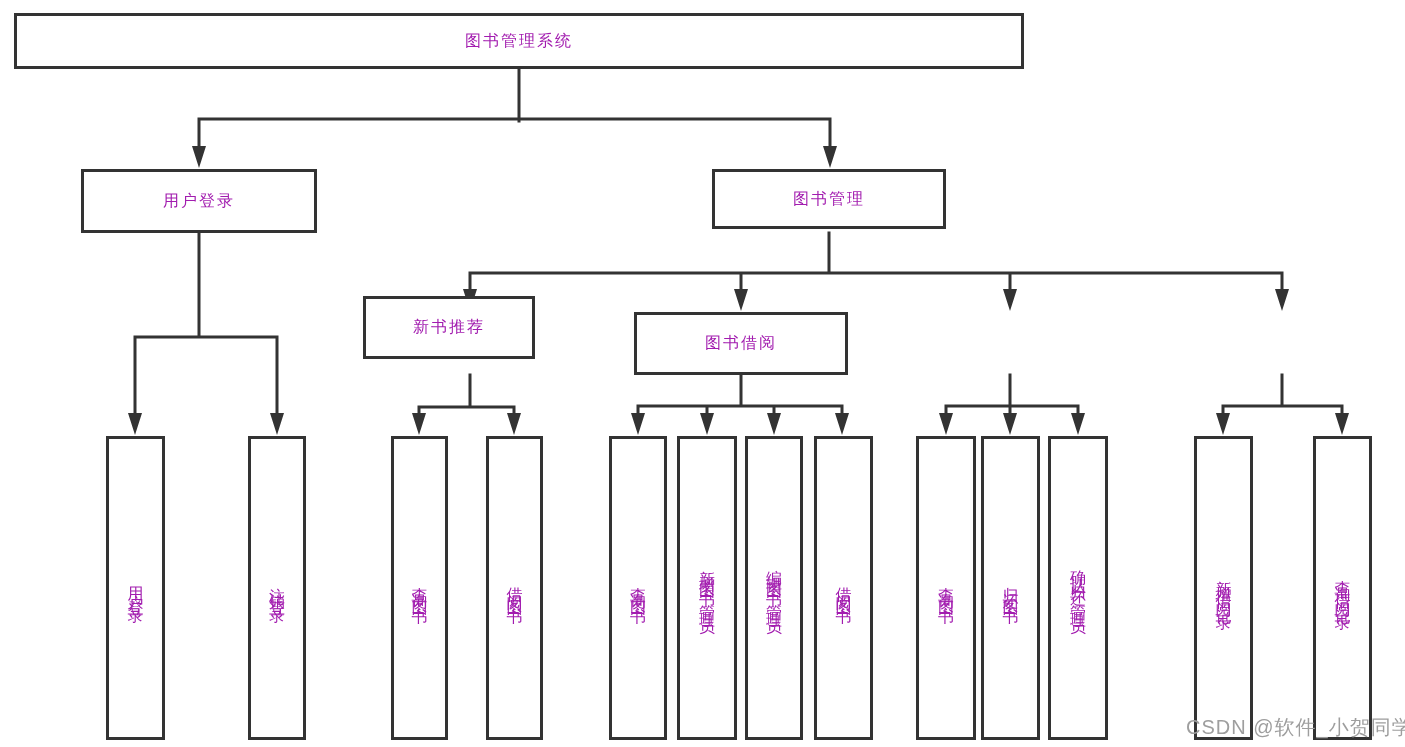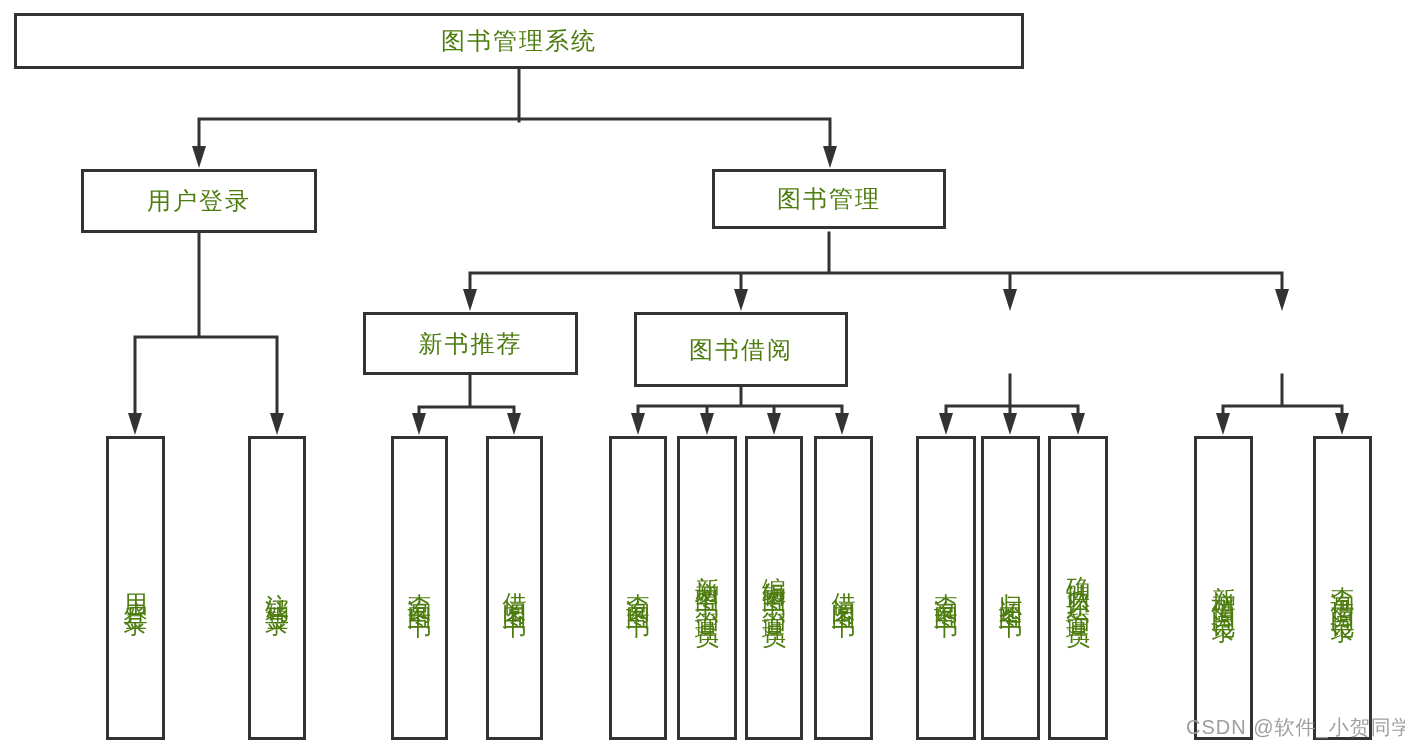--- a/index.html
+++ b/index.html
@@ -17,25 +17,25 @@
   .canvas svg.wires {
     position: absolute;
     left: 0; top: 0;
     width: 1405px; height: 747px;
   }
   .node {
     position: absolute;
     box-sizing: border-box;
     border: 3px solid #333333;
     background: #ffffff;
-    color: #4d7c0f;
+    color: #a21caf;
     display: flex;
     align-items: center;
     justify-content: center;
-    font-size: 24px;
+    font-size: 16px;
   }
   .node.h {
     letter-spacing: 2px;
     white-space: nowrap;
   }
   .node.v {
     writing-mode: vertical-lr;
     text-orientation: mixed;
     letter-spacing: 7px;
     line-height: 1;
@@ -99,22 +99,22 @@
              M1071 413 L1085 413 L1078 435 Z
              M1216 413 L1230 413 L1223 435 Z
              M1335 413 L1349 413 L1342 435 Z" fill="#333333" stroke="none"></path>
   </svg>
 
   <div class="node h" style="left:14px; top:13px; width:1010px; height:56px;">图书管理系统</div>
 
   <div class="node h" style="left:81px; top:169px; width:236px; height:64px;">用户登录</div>
   <div class="node h" style="left:712px; top:169px; width:234px; height:60px;">图书管理</div>
 
-  <div class="node h" style="left:363px; top:312px; width:215px; height:63px;">新书推荐</div>
-  <div class="node h" style="left:634px; top:312px; width:214px; height:75px;">图书借阅</div>
+  <div class="node h" style="left:363px; top:296px; width:172px; height:63px;">新书推荐</div>
+  <div class="node h" style="left:634px; top:312px; width:214px; height:63px;">图书借阅</div>
 
   <div class="node v" style="left:106px; top:436px; width:59px; height:304px;">用户登录</div>
   <div class="node v" style="left:248px; top:436px; width:58px; height:304px;">注销登录</div>
 
   <div class="node v" style="left:391px; top:436px; width:57px; height:304px;">查询图书</div>
   <div class="node v" style="left:486px; top:436px; width:57px; height:304px;">借阅图书</div>
 
   <div class="node v" style="left:609px; top:436px; width:58px; height:304px;">查询图书</div>
   <div class="node v" style="left:677px; top:436px; width:60px; height:304px;">新增图书（管理员）</div>
   <div class="node v" style="left:745px; top:436px; width:58px; height:304px;">编辑图书（管理员）</div>

